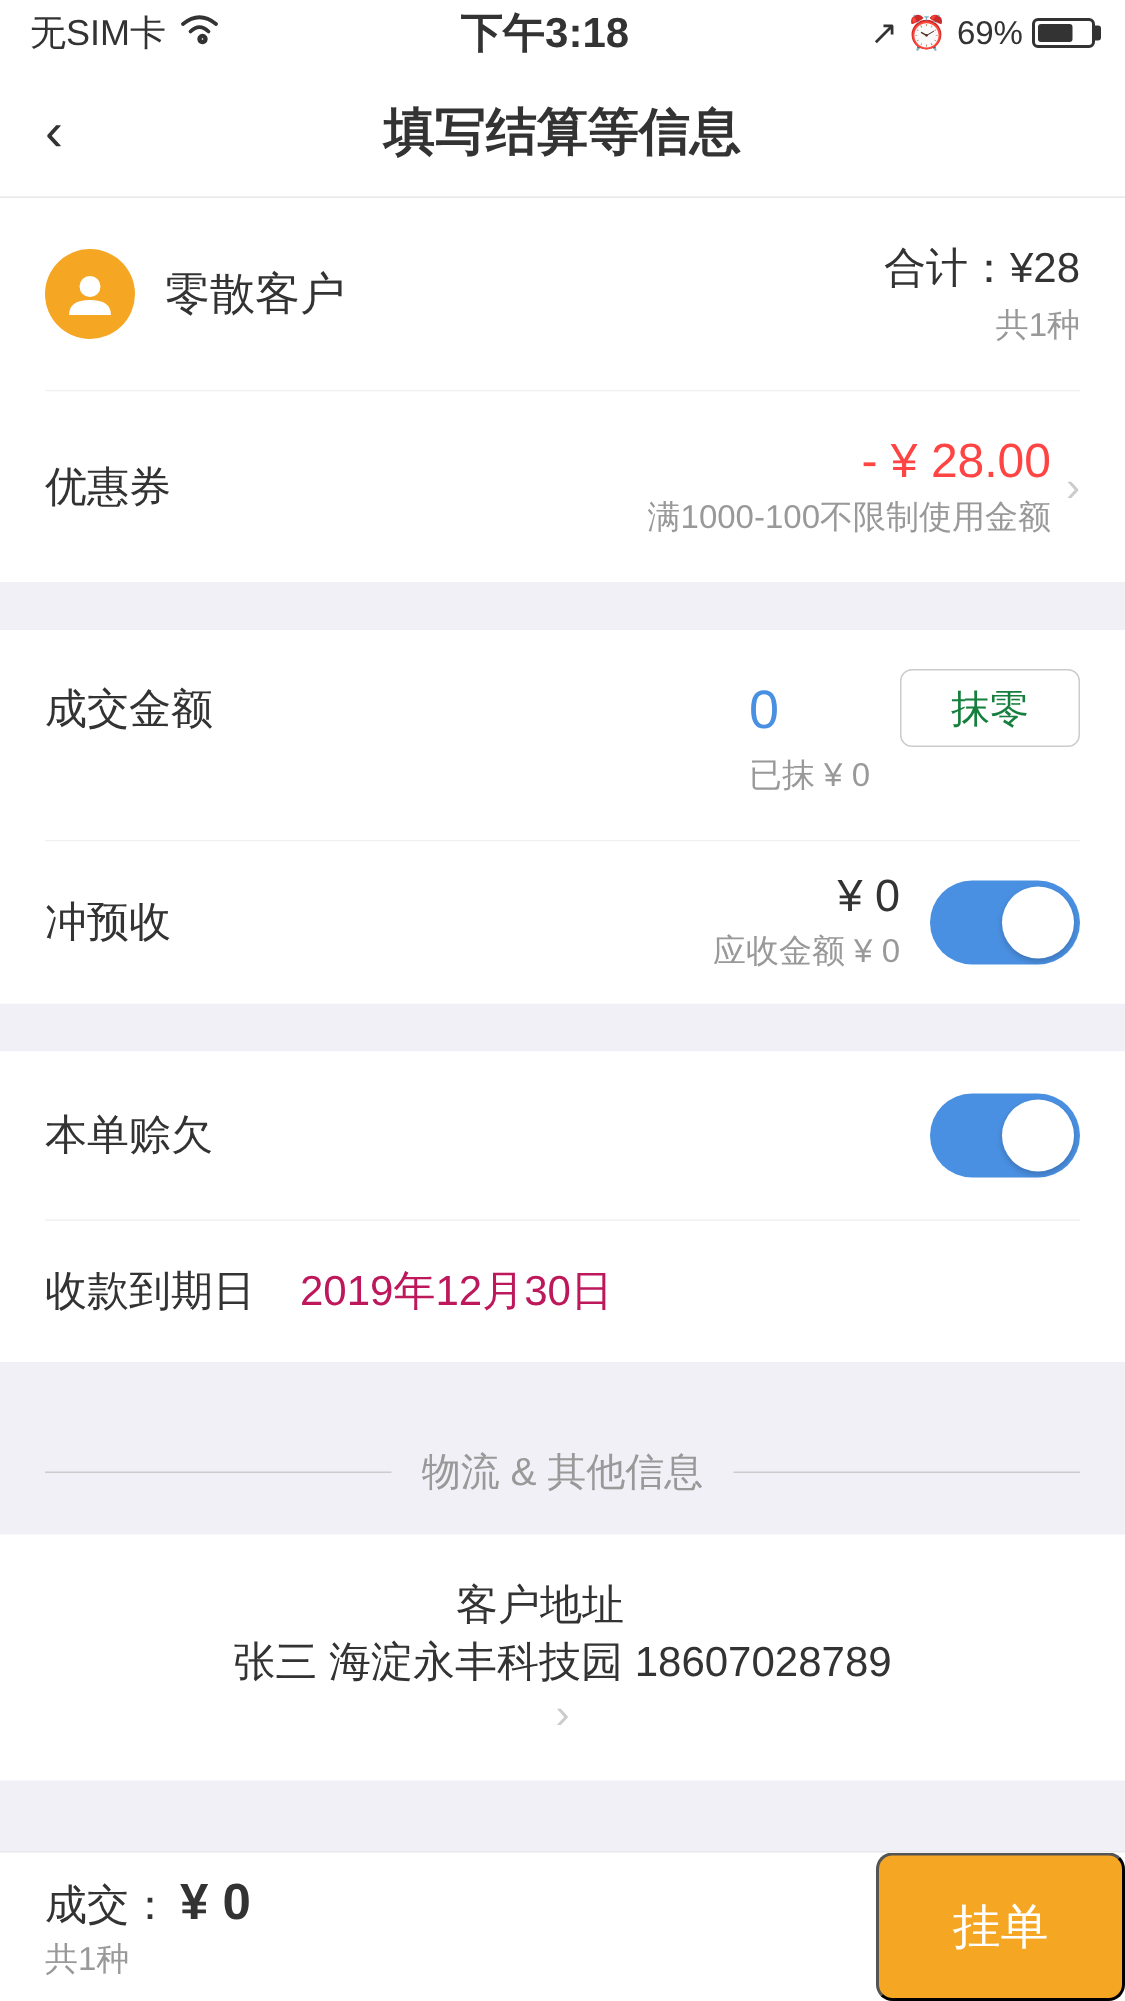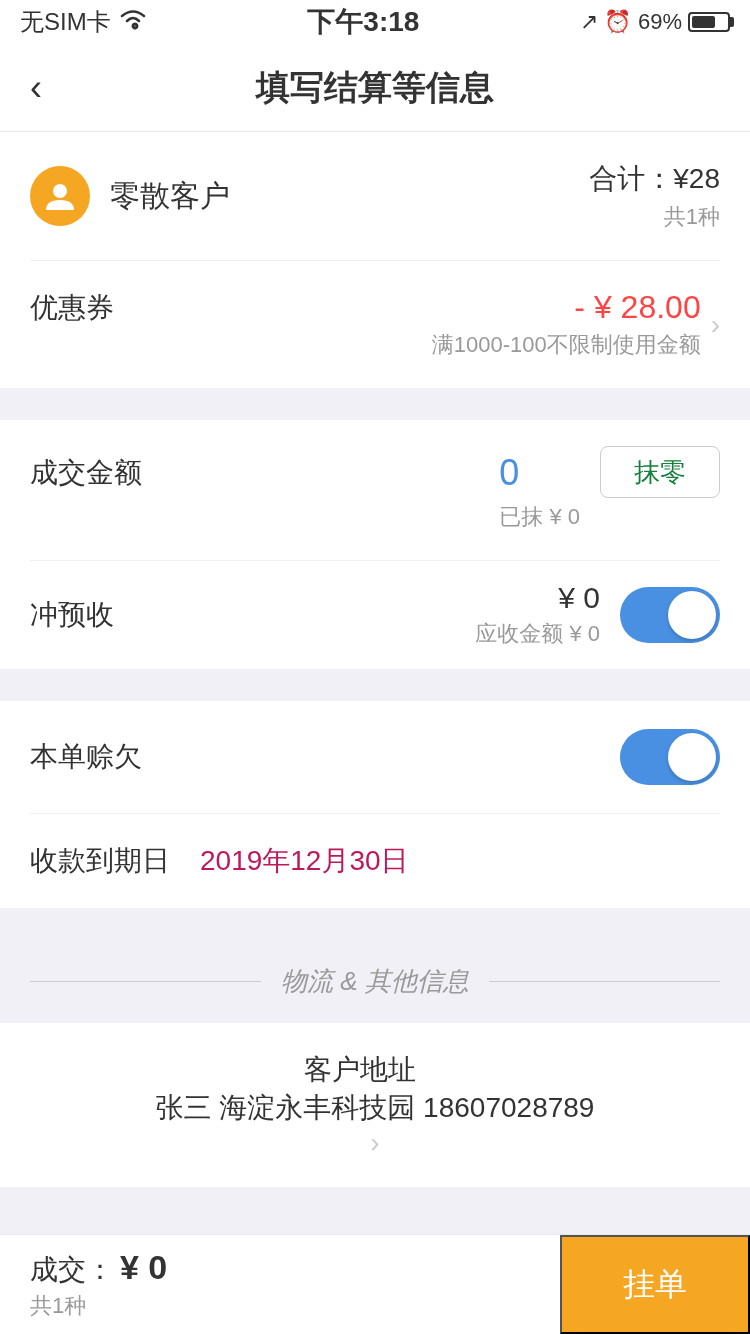--- a/index.html
+++ b/index.html
@@ -71,21 +71,21 @@
     .customer-name { font-size: 30px; color: #333; }
     .customer-right { text-align: right; }
     .customer-total { font-size: 28px; color: #333; }
     .customer-count { font-size: 22px; color: #999; margin-top: 4px; }
 
     
     .divider { height: 1px; background: #f0f0f0; margin: 0 30px; }
 
     
     .coupon-row {
-      display: flex; align-items: flex-start; justify-content: space-between;
+      display: flex; align-items: center; justify-content: space-between;
       padding: 28px 30px;
       background: #fff;
     }
     .coupon-label { font-size: 28px; color: #333; }
     .coupon-amount { font-size: 32px; color: #ff4444; font-weight: 500; }
     .coupon-desc { font-size: 22px; color: #999; margin-top: 4px; text-align: right; }
     .coupon-right-wrap { text-align: right; }
     .chevron { font-size: 28px; color: #ccc; }
 
     
@@ -146,21 +146,20 @@
       background: #fff;
     }
     .due-date-label { font-size: 28px; color: #333; margin-right: 30px; }
     .due-date-value { font-size: 28px; color: #be185d; }
 
     
     .logistics-header {
       display: flex; align-items: center; justify-content: center;
       padding: 24px 30px;
       background: #f0f0f6;
-      font-style: italic;
     }
     .logistics-line { flex: 1; height: 1px; background: #ccc; }
     .logistics-text { font-size: 26px; color: #999; margin: 0 20px; }
 
     
     .address-row {
       display: flex; align-items: center; justify-content: flex-start;
       padding: 28px 30px;
       background: #fff;
       flex-direction: column;
@@ -174,25 +173,26 @@
       bottom: 0; left: 0;
       width: 750px; height: 100px;
       background: #fff;
       display: flex; align-items: center;
       border-top: 1px solid #e8e8e8;
     }
     .bottom-summary {
       flex: 1; padding: 0 30px;
     }
     .btn-hold {
-      width: 190px; height: 100%;
+      width: 166px; height: 100%;
       background: #f5a623;
       display: flex; align-items: center; justify-content: center;
       font-size: 32px; color: #fff; font-weight: 500;
       cursor: pointer;
+      border-radius: 11px;
     }
     .btn-save {
       width: 190px; height: 100%;
       background: #4a90e2;
       display: flex; align-items: center; justify-content: center;
       font-size: 32px; color: #fff; font-weight: 500;
       cursor: pointer;
     }
 
     .content-area {

